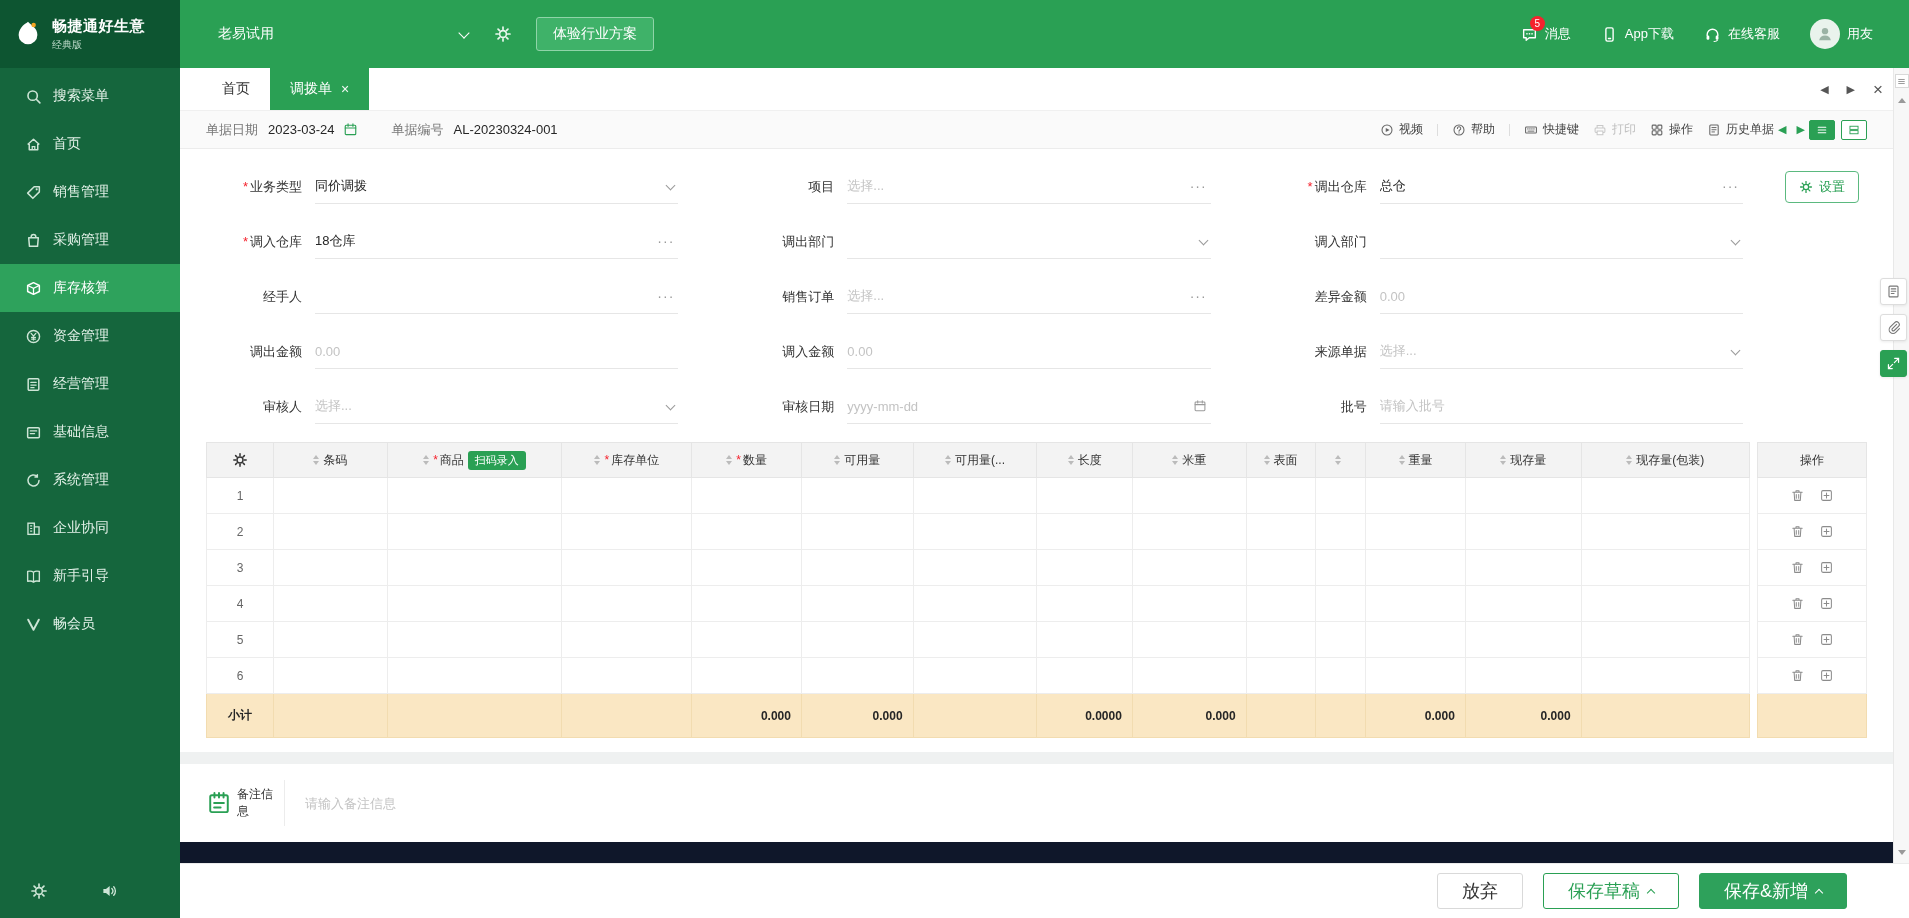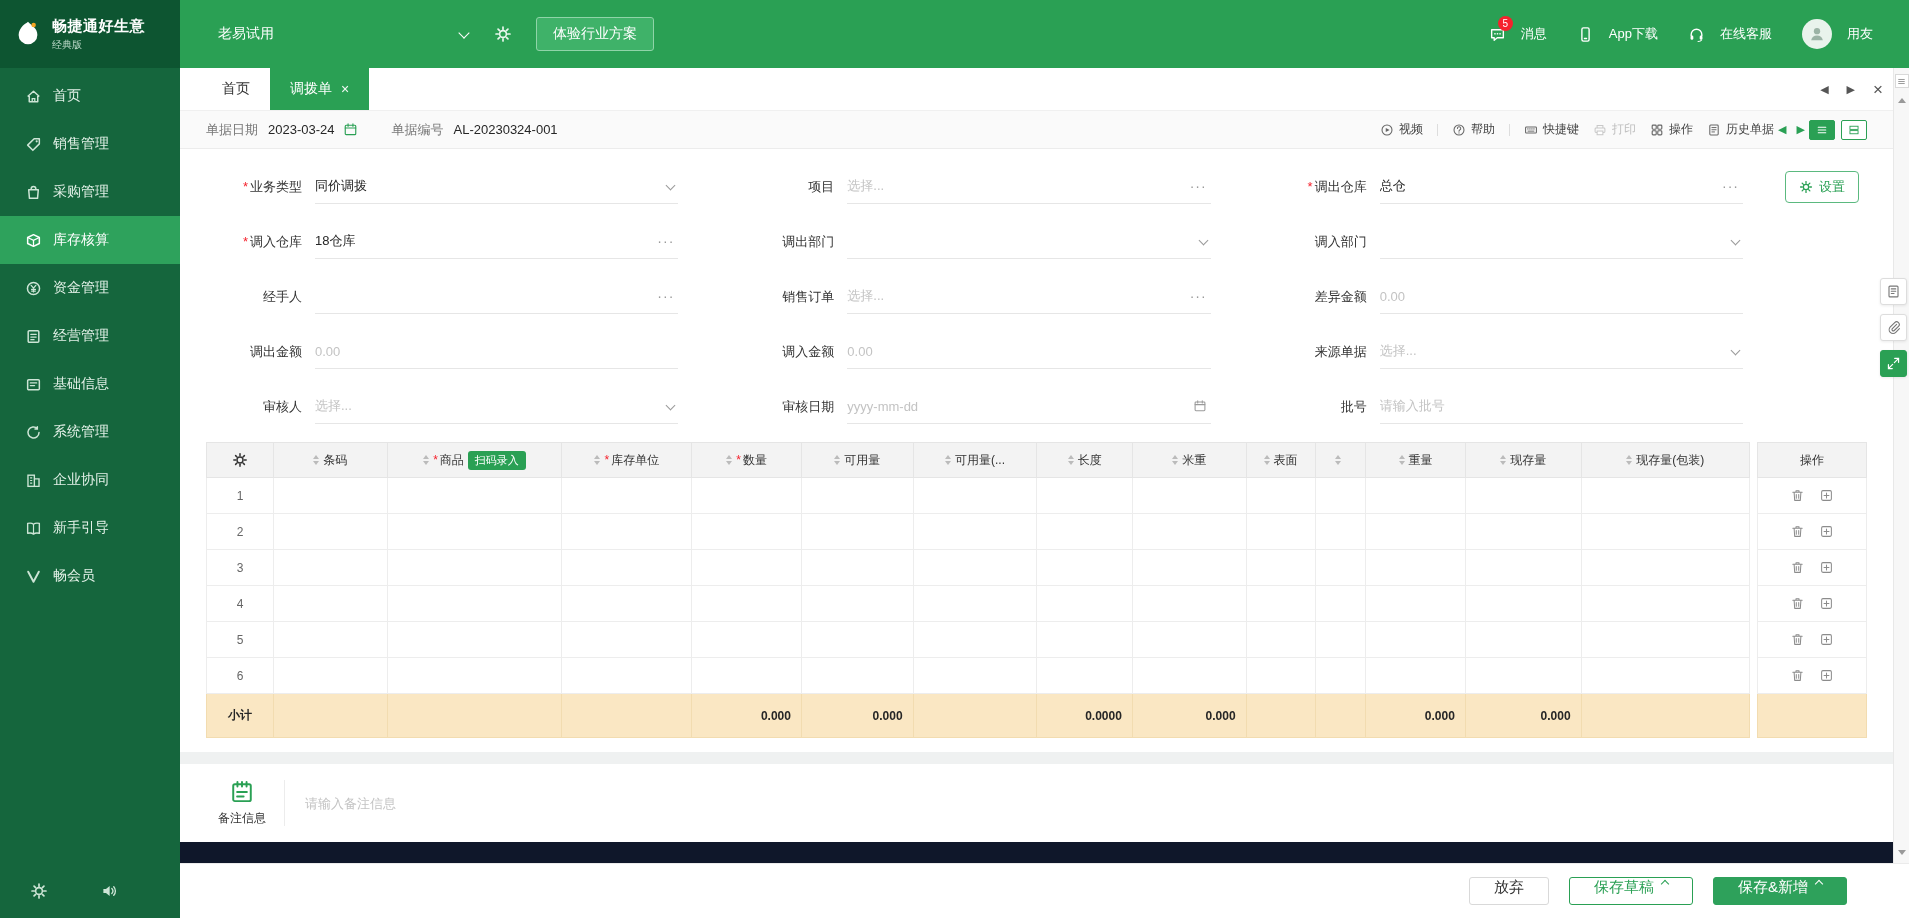--- a/index.html
+++ b/index.html
@@ -24,21 +24,21 @@
 .sidebar-footer .icon{width:18px;height:18px;color:#CDE5D6;cursor:pointer}
 
 
 .main{flex:1;display:flex;flex-direction:column;position:relative;min-width:0}
 .topbar{height:68px;flex:none;background:#2AA054;display:flex;align-items:center;color:#fff;padding:0 36px 0 38px}
 .workspace{display:flex;align-items:center;justify-content:space-between;width:250px;font-size:14px;cursor:pointer}
 .chev-down{width:8px;height:8px;border-right:1.6px solid currentColor;border-bottom:1.6px solid currentColor;transform:rotate(45deg);display:inline-block;margin-top:-3px}
 .topbar .tb-gear{margin-left:26px;width:18px;height:18px;cursor:pointer;color:#EAF7EF}
 .trial-btn{margin-left:24px;background:#3FB269;border:1px solid #8FD4A8;color:#fff;font-size:14px;padding:7px 16px;border-radius:3px;cursor:pointer;font-family:inherit}
 .topbar-right{margin-left:auto;display:flex;align-items:center;gap:30px;font-size:13px}
-.top-item{display:flex;align-items:center;gap:15px;cursor:pointer;position:relative}
+.top-item{display:flex;align-items:center;gap:7px;cursor:pointer;position:relative}
 .top-item .icon{width:17px;height:17px}
 .badge{position:absolute;top:-9px;left:9px;min-width:15px;height:15px;background:#F5222D;border-radius:8px;color:#fff;font-size:10px;line-height:15px;text-align:center;padding:0 3px}
 .avatar{width:30px;height:30px;border-radius:50%;background:#E9F3EC;color:#9BB3A5;display:flex;align-items:center;justify-content:center}
 .avatar .icon{width:18px;height:18px}
 
 
 .tabbar{height:43px;flex:none;background:#fff;display:flex;align-items:stretch;padding-left:22px;position:relative;border-bottom:1px solid #F0F0F0}
 #tabs{display:flex}
 .tab{display:flex;align-items:center;gap:9px;padding:0 20px;font-size:14px;color:#333;cursor:pointer}
 .tab.active{background:#2AA054;color:#fff}
@@ -100,27 +100,27 @@
 .op-cell{text-align:center}
 .op{display:inline-flex;width:15px;height:15px;color:#8C8C8C;cursor:pointer;margin:0 7px;vertical-align:middle}
 .op svg{width:100%;height:100%}
 .grid tr.subtotal td{background:#FAE7C3;border-color:#F2DCB0;height:44px;font-weight:bold;color:#262626}
 .st-label{text-align:center}
 .num{text-align:right;padding-right:10px!important}
 
 
 .gap{height:12px;background:#EFF1F1;flex:none}
 .remark{background:#fff;display:flex;align-items:center;padding:10px 26px;height:78px;flex:none}
-.remark-left{display:flex;flex-direction:column;align-items:center;gap:5px;color:#333;font-size:12px;width:72px;flex:none}
+.remark-left{display:flex;align-items:center;gap:5px;color:#333;font-size:12px;width:72px;flex:none}
 .remark-left .icon{width:26px;height:26px;color:#2AA054}
 .remark-divider{width:1px;height:46px;background:#ECECEC;margin:0 20px 0 6px;flex:none}
 .remark-input{flex:1;border:none;outline:none;font-size:13px;color:#333;font-family:inherit;background:transparent}
 .remark-input::placeholder{color:#C3C3C3}
 .footbar{height:55px;flex:none;background:#fff;border-top:1px solid #EBEBEB;display:flex;align-items:center;justify-content:flex-end;gap:20px;padding-right:62px}
-.btn{height:28px;display:inline-flex;gap:8px;padding:0 24px;font-size:15px;border-radius:3px;cursor:pointer;background:#fff;border:1px solid #D9D9D9;color:#333;font-family:inherit}
+.btn{height:36px;display:inline-flex;align-items:center;gap:8px;padding:0 24px;font-size:18px;border-radius:3px;cursor:pointer;background:#fff;border:1px solid #D9D9D9;color:#333;font-family:inherit}
 .btn-outline{border-color:#2AA054;color:#2AA054}
 .btn-primary{background:#2EA15B;border-color:#2EA15B;color:#fff}
 .caret-up{width:6px;height:6px;border-right:1.5px solid currentColor;border-bottom:1.5px solid currentColor;transform:rotate(-135deg);margin-top:3px;display:inline-block}
 
 
 .scroll-strip{position:absolute;top:68px;right:0;bottom:55px;width:16px;background:#F7F7F7;border-left:1px solid #E8E8E8;display:flex;flex-direction:column;align-items:center;z-index:4}
 .strip-btn{width:14px;height:14px;margin-top:6px;border:1px solid #D9D9D9;background:#fff;display:flex;align-items:center;justify-content:center;color:#888;cursor:pointer}
 .strip-btn .icon{width:9px;height:9px}
 .arr-up{margin-top:10px;width:0;height:0;border-left:4px solid transparent;border-right:4px solid transparent;border-bottom:5px solid #999;cursor:pointer}
 .arr-dn{margin-top:auto;margin-bottom:8px;width:0;height:0;border-left:4px solid transparent;border-right:4px solid transparent;border-top:5px solid #999;cursor:pointer}
@@ -141,20 +141,29 @@
             <path d="M8 1.5c2 2.2 5 3.4 5 7a5 5 0 0 1-10 0c0-2 1-3.5 2.2-4.9C6.2 2.6 7.3 2.3 8 1.5Z" fill="#fff"></path>
             <circle cx="11" cy="3.2" r="1.2" fill="#F6A623"></circle>
           </svg>
         </span>
       <div>
         <div class="logo-title">畅捷通好生意</div>
         <div class="logo-sub">经典版</div>
       </div>
     </div>
     <nav id="sidebar-menu">
+        <div class="side-item">
+          <span class="icon ">
+            <svg viewBox="0 0 16 16" xmlns="http://www.w3.org/2000/svg">
+              <circle cx="7.2" cy="7.2" r="4.4" fill="none" stroke="currentColor" stroke-width="1.5"></circle>
+              <line x1="10.6" y1="10.6" x2="14" y2="14" stroke="currentColor" stroke-width="1.5" stroke-linecap="round"></line>
+            </svg>
+          </span>
+          <span class="side-label">搜索菜单</span>
+        </div>
         <div class="side-item">
           <span class="icon ">
             <svg viewBox="0 0 16 16" xmlns="http://www.w3.org/2000/svg">
               <path d="M2.5 8 8 3l5.5 5M4 7.5V13h8V7.5" fill="none" stroke="currentColor" stroke-width="1.4" stroke-linejoin="round"></path>
               <path d="M6.8 13v-3h2.4v3" fill="none" stroke="currentColor" stroke-width="1.2"></path>
             </svg>
           </span>
           <span class="side-label">首页</span>
         </div>
         <div class="side-item">

